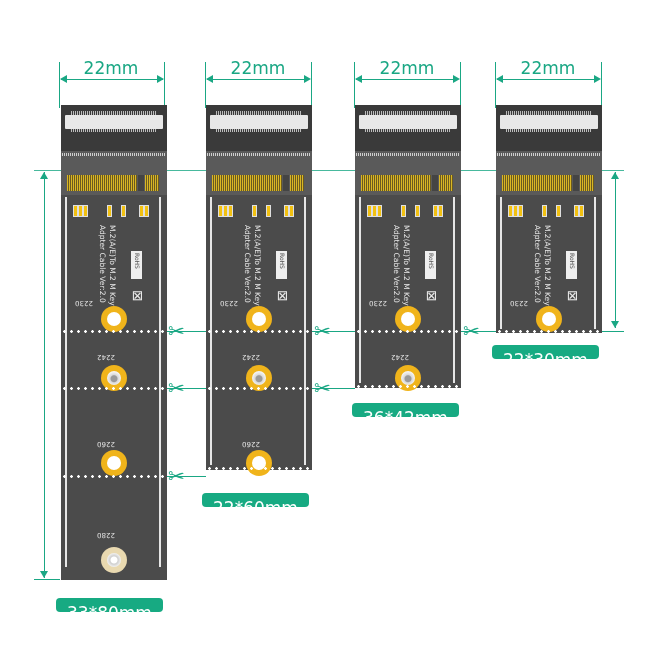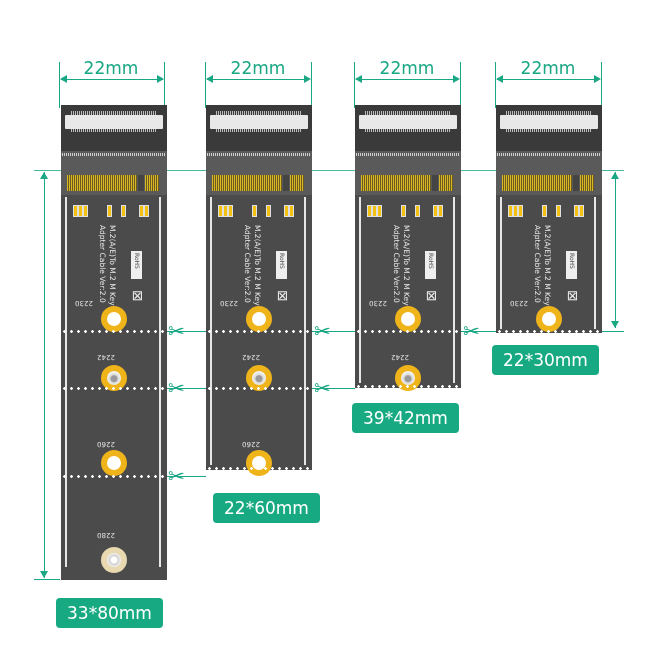--- a/index.html
+++ b/index.html
@@ -31,21 +31,21 @@
   .hole{position:absolute;width:26px;height:26px;border-radius:50%;background:#f0b41b;}
   .hole::after{content:"";position:absolute;left:6px;top:6px;width:14px;height:14px;border-radius:50%;background:#ffffff;}
   .hole.steel{background:#f0b41b;}
   .hole.steel::after{background:radial-gradient(circle at 50% 55%,#9a9a9a 0 3px,#d9d9d9 4px,#f4f4f4 7px);}
   .hole.nut{background:#e9d9b0;}
   .hole.nut::after{background:radial-gradient(circle at 50% 50%,#ffffff 0 3px,#cfcfcf 4px,#f2f2f2 7px);}
   .hole-label{position:absolute;color:#e6e6e6;font-size:7px;transform:rotate(180deg);width:30px;text-align:center;}
   .cut{position:absolute;height:3px;width:106px;background:radial-gradient(circle,#ffffff 1.2px,transparent 1.5px) 0 0/7px 3px repeat-x;}
   .cutline{position:absolute;height:1px;background:#1aa784;}
   .scissors{position:absolute;color:#1aa784;font-size:20px;line-height:20px;}
-  .badge{position:absolute;background:#17aa82;color:#ffffff;font-size:17px;border-radius:4px;text-align:center;line-height:30px;height:30px;}
+  .badge{position:absolute;background:#17aa82;color:#ffffff;font-size:17px;border-radius:4px;text-align:center;line-height:30px;height:14px;}
 </style>
 </head>
 <body>
 
 <div>
   <div class="dim-label" style="left:58px;top:58px;">22mm</div>
   <div class="vtick" style="left:59px;top:62px;height:46px;"></div>
   <div class="vtick" style="left:164px;top:62px;height:46px;"></div>
   <div class="dim-line" style="left:61px;top:79px;width:102px;"></div>
   <div class="arrow-l" style="left:60px;top:75px;"></div>
@@ -250,15 +250,15 @@
 <div class="vtick" style="left:44px;top:172px;height:406px;"></div>
 <div class="arrow-u" style="left:40px;top:172px;"></div>
 <div class="arrow-d" style="left:40px;top:571px;"></div>
 <div class="dim-line" style="left:34px;top:579px;width:26px;"></div>
 
 <div class="vtick" style="left:615px;top:172px;height:156px;"></div>
 <div class="arrow-u" style="left:611px;top:172px;"></div>
 <div class="arrow-d" style="left:611px;top:321px;"></div>
 
 <div class="badge" style="left:56px;top:598px;width:107px;">33*80mm</div>
-<div class="badge" style="left:213px;top:493px;width:107px;">22*60mm</div>
-<div class="badge" style="left:352px;top:403px;width:107px;">39*42mm</div>
+<div class="badge" style="left:202px;top:493px;width:107px;">22*60mm</div>
+<div class="badge" style="left:352px;top:403px;width:107px;">36*42mm</div>
 <div class="badge" style="left:492px;top:345px;width:107px;">22*30mm</div>
 
 </body></html>

